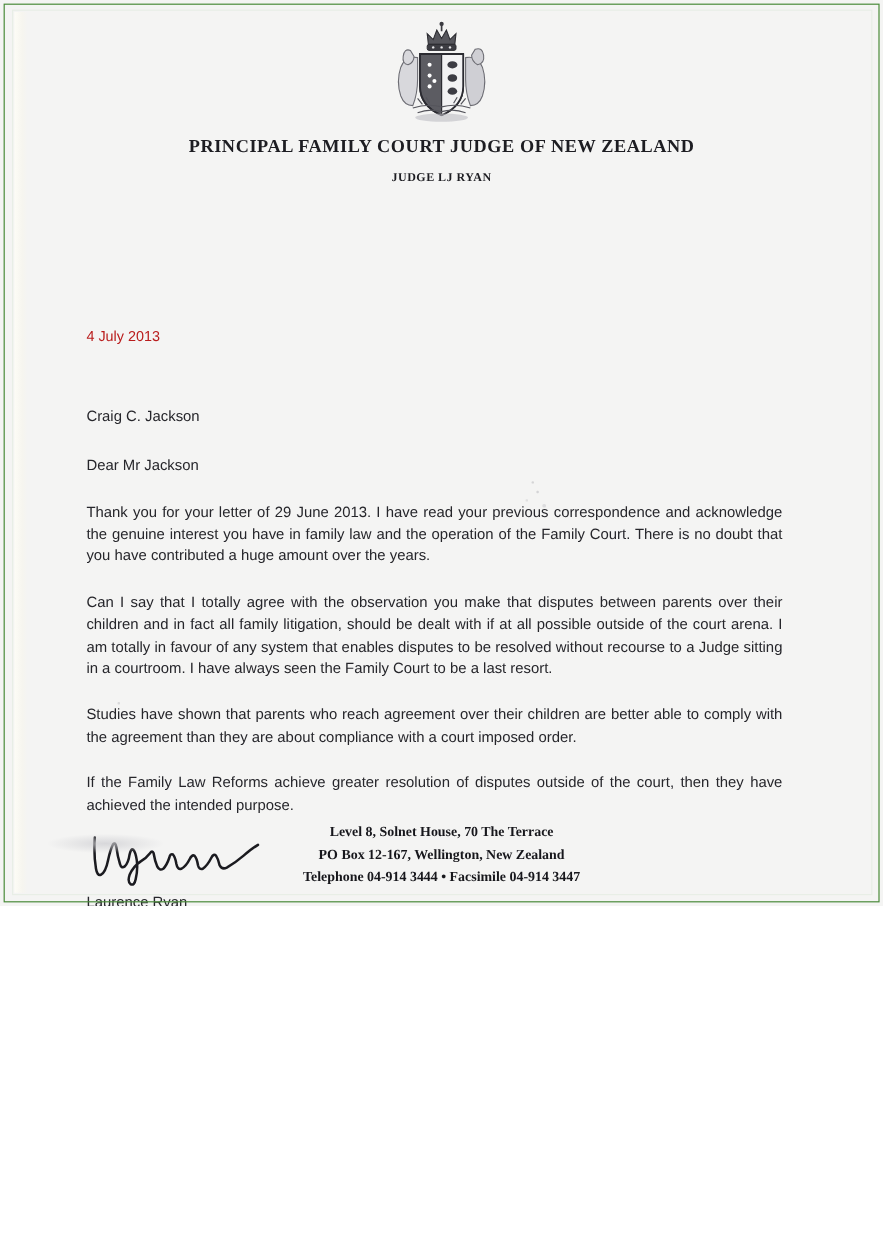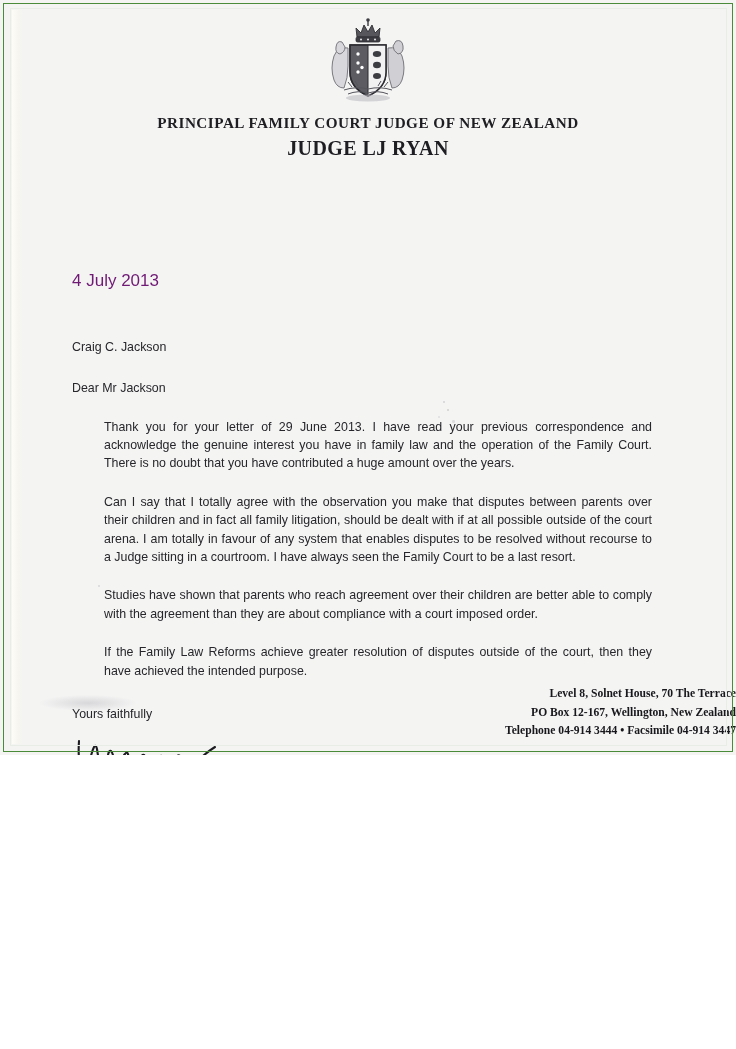--- a/index.html
+++ b/index.html
@@ -69,39 +69,39 @@
     font-family: "Liberation Serif", serif;
     font-weight: bold;
     color: #1d1d22;
   }
   .heading .line1 {
     font-size: 15.2px;
     letter-spacing: 0.5px;
     line-height: 21px;
   }
   .heading .line2 {
-    font-size: 20px;
+    font-size: 10px;
     letter-spacing: 0.4px;
     line-height: 21px;
     margin-top: 5px;
   }
 
   
   .body-block {
     position: absolute;
     left: 72px;
     width: 580px;
     top: 272px;
     color: #26262b;
     font-size: 12.4px;
   }
   .date {
-    font-size: 17px;
+    font-size: 12px;
     line-height: 17px;
-    color: #701a75;
+    color: #b91c1c;
   }
   .addressee {
     margin-top: 50px;
     line-height: 17.5px;
     font-size: 12.4px;
   }
   .addressee .strong { font-weight: bold; letter-spacing: 0.2px; }
 
   .salutation {
     margin-top: 23px;
@@ -109,21 +109,20 @@
     line-height: 17px;
   }
 
   .para {
     margin-top: 20px;
     text-align: justify;
     text-justify: inter-word;
     font-size: 12.4px;
     line-height: 18.4px;
     color: #26262b;
-    margin-left: 32px;
   }
   .para.first { margin-top: 21px; }
 
   .closing {
     margin-top: 26px;
     font-size: 12.4px;
     line-height: 17px;
   }
 
   .signature {
@@ -139,21 +138,21 @@
     font-size: 12.4px;
   }
   .signer .title { font-weight: bold; letter-spacing: 0.1px; }
 
   
   .footer {
     position: absolute;
     left: 0;
     right: 0;
     bottom: 14px;
-    text-align: right;
+    text-align: center;
     font-family: "Liberation Serif", serif;
     font-weight: bold;
     font-size: 11.6px;
     line-height: 18.6px;
     color: #17171c;
   }
 
   
   .speck {
     position: absolute;
@@ -246,21 +245,20 @@
       <div>Craig C. Jackson</div>
     </div>
 
     <div class="salutation">Dear Mr Jackson</div>
 
     <div class="para first">Thank you for your letter of 29 June 2013.  I have read your previous correspondence and acknowledge the genuine interest you have in family law and the operation of the Family Court. There is no doubt that you have contributed a huge amount over the years.</div>
     <div class="para">Can I say that I totally agree with the observation you make that disputes between parents over their children and in fact all family litigation, should be dealt with if at all possible outside of the court arena.  I am totally in favour of any system that enables disputes to be resolved without recourse to a Judge sitting in a courtroom.  I have always seen the Family Court to be a last resort.</div>
     <div class="para">Studies have shown that parents who reach agreement over their children are better able to comply with the agreement than they are about compliance with a court imposed order.</div>
     <div class="para">If the Family Law Reforms achieve greater resolution of disputes outside of the court, then they have achieved the intended purpose.</div>
 
-    <div class="closing">Yours faithfully</div>
 
     <div class="signature">
       <svg viewBox="0 0 190 58" xmlns="http://www.w3.org/2000/svg">
         <g fill="none" stroke="#1b1b20" stroke-width="2.1" stroke-linecap="round" stroke-linejoin="round">
           <path d="M7 14 Q6 28 8 40 Q9 46 12 45 Q16 43 18 33 Q20 24 22 20 Q24 17 25 22 Q26 30 28 36 Q29 40 32 38 Q35 35 36 28 Q37 23 39 24 Q41 26 42 33 Q43 41 41 49 Q40 54 37 53 Q34 51 36 45 Q39 38 45 34 Q50 31 53 27 Q55 24 56 27 Q57 33 59 38 Q61 42 64 40 Q67 37 69 31 Q70 27 72 28 Q74 30 75 36 Q76 41 79 40 Q83 38 86 32 Q88 28 90 29 Q92 31 93 37 Q94 41 97 40 Q101 37 104 31 Q106 27 108 29 Q110 32 111 37 Q113 41 117 39 Q124 35 131 29 Q138 23 143 20"></path>
         </g>
       </svg>
     </div>
 
     <div class="signer">

